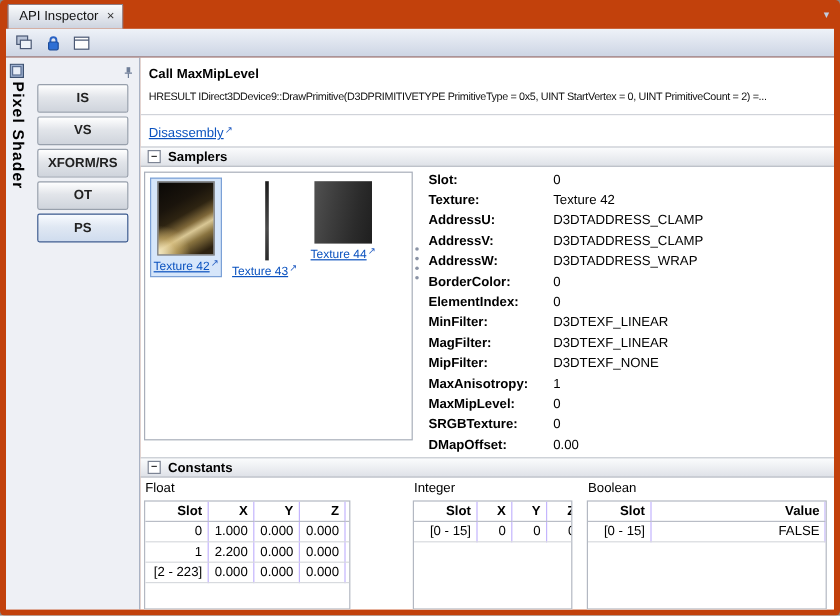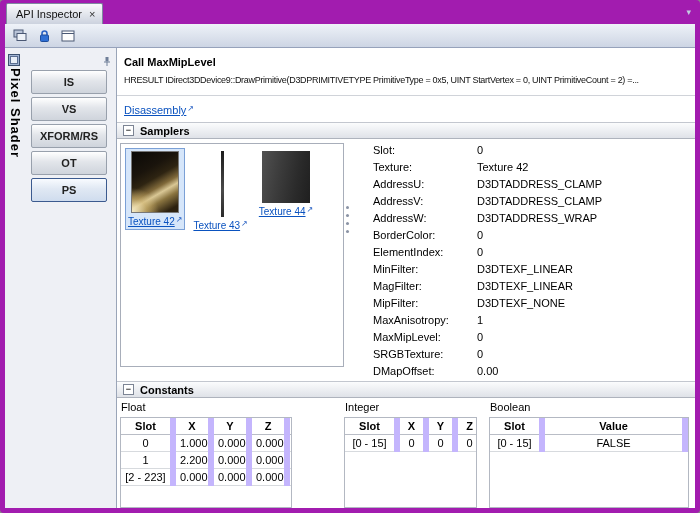--- a/index.html
+++ b/index.html
@@ -1,17 +1,17 @@
 <!DOCTYPE html>
 <html><head>
 <meta charset="utf-8">
 <style>
   * { margin:0; padding:0; box-sizing:border-box; }
   body { font-family:"Liberation Sans", sans-serif; background:#888; }
-  .window { position:relative; width:700px; height:513px; background:#a21caf; border-radius:4px; overflow:hidden; font-family:"Liberation Sans", sans-serif; }
+  .window { position:relative; width:700px; height:513px; background:#c2410c; border-radius:4px; overflow:hidden; font-family:"Liberation Sans", sans-serif; }
 
   
   .tab { position:absolute; left:6px; top:3px; height:21px; display:flex; align-items:center; gap:7px;
          padding:0 7px 0 9px; background:linear-gradient(#fafbfc,#ccd2de); border:1px solid #7f8aa0; border-bottom:none;
          border-radius:2px 2px 0 0; font-size:11px; color:#111; cursor:default; }
   .tab-close { font-size:11px; color:#333; line-height:10px; }
   .caret { position:absolute; right:9px; top:7px; color:#c2cce0; font-size:9px; }
 
   
   .toolbar { position:absolute; left:5px; right:5px; top:24px; height:24px;
@@ -62,33 +62,33 @@
       background:linear-gradient(#1c1c1c,#4a4a4a 60%,#2a2a2a); }
   .tex44-img { width:48px; height:52px;
       background:linear-gradient(100deg,#515151 0%,#3d3d3d 35%,#2b2b2b 70%,#1f1f1f 100%); }
 
   .grip { position:absolute; left:229px; top:158px; width:4px; height:32px; cursor:col-resize; }
   .grip::before { content:""; position:absolute; left:0; top:0; width:3px; height:3px; border-radius:50%;
       background:#8a93a5; box-shadow:0 8px 0 #8a93a5, 0 16px 0 #8a93a5, 0 24px 0 #8a93a5; }
 
   .props { position:absolute; top:96px; left:240px; right:3px; }
   .prop-row { display:flex; height:17px; font-size:11px; color:#000; }
-  .prop-name { width:104px; font-weight:normal;margin-left:16px; }
+  .prop-name { width:104px; font-weight:bold; }
 
   
   .const-area { position:absolute; top:352px; left:0; right:0; bottom:0; }
   .const-panel { position:absolute; top:0; bottom:0; display:flex; flex-direction:column; }
   .p-float { left:3px; width:172px; }
   .p-integer { left:187px; width:173px;padding-left:40px; }
   .p-boolean { left:372px; width:200px; }
   .const-label { font-size:11px; color:#000; padding:1px 1px 4px; }
   .const-box { flex:1; background:#fff; border:1px solid #b3b8c2; overflow:hidden; }
   .const-table { border-collapse:collapse; font-size:11px; table-layout:fixed; color:#000; }
-  .const-table th, .const-table td { border-bottom:1px solid #d7dade; border-right:6px solid #c4b5fd;
-      padding:2px 4px; text-align:center; height:16px; overflow:hidden; white-space:nowrap; }
+  .const-table th, .const-table td { border-bottom:1px solid #d7dade; border-right:1px solid #c4b5fd;
+      padding:2px 4px; text-align:right; height:16px; overflow:hidden; white-space:nowrap; }
   .const-table th { font-weight:bold; border-bottom:1px solid #b9bdc6; }
   .t-float { width:204px; }
   .t-integer { width:168px; }
   .t-boolean { width:198px; }
 </style>
 </head>
 <body>
 
 <div class="window">
 

